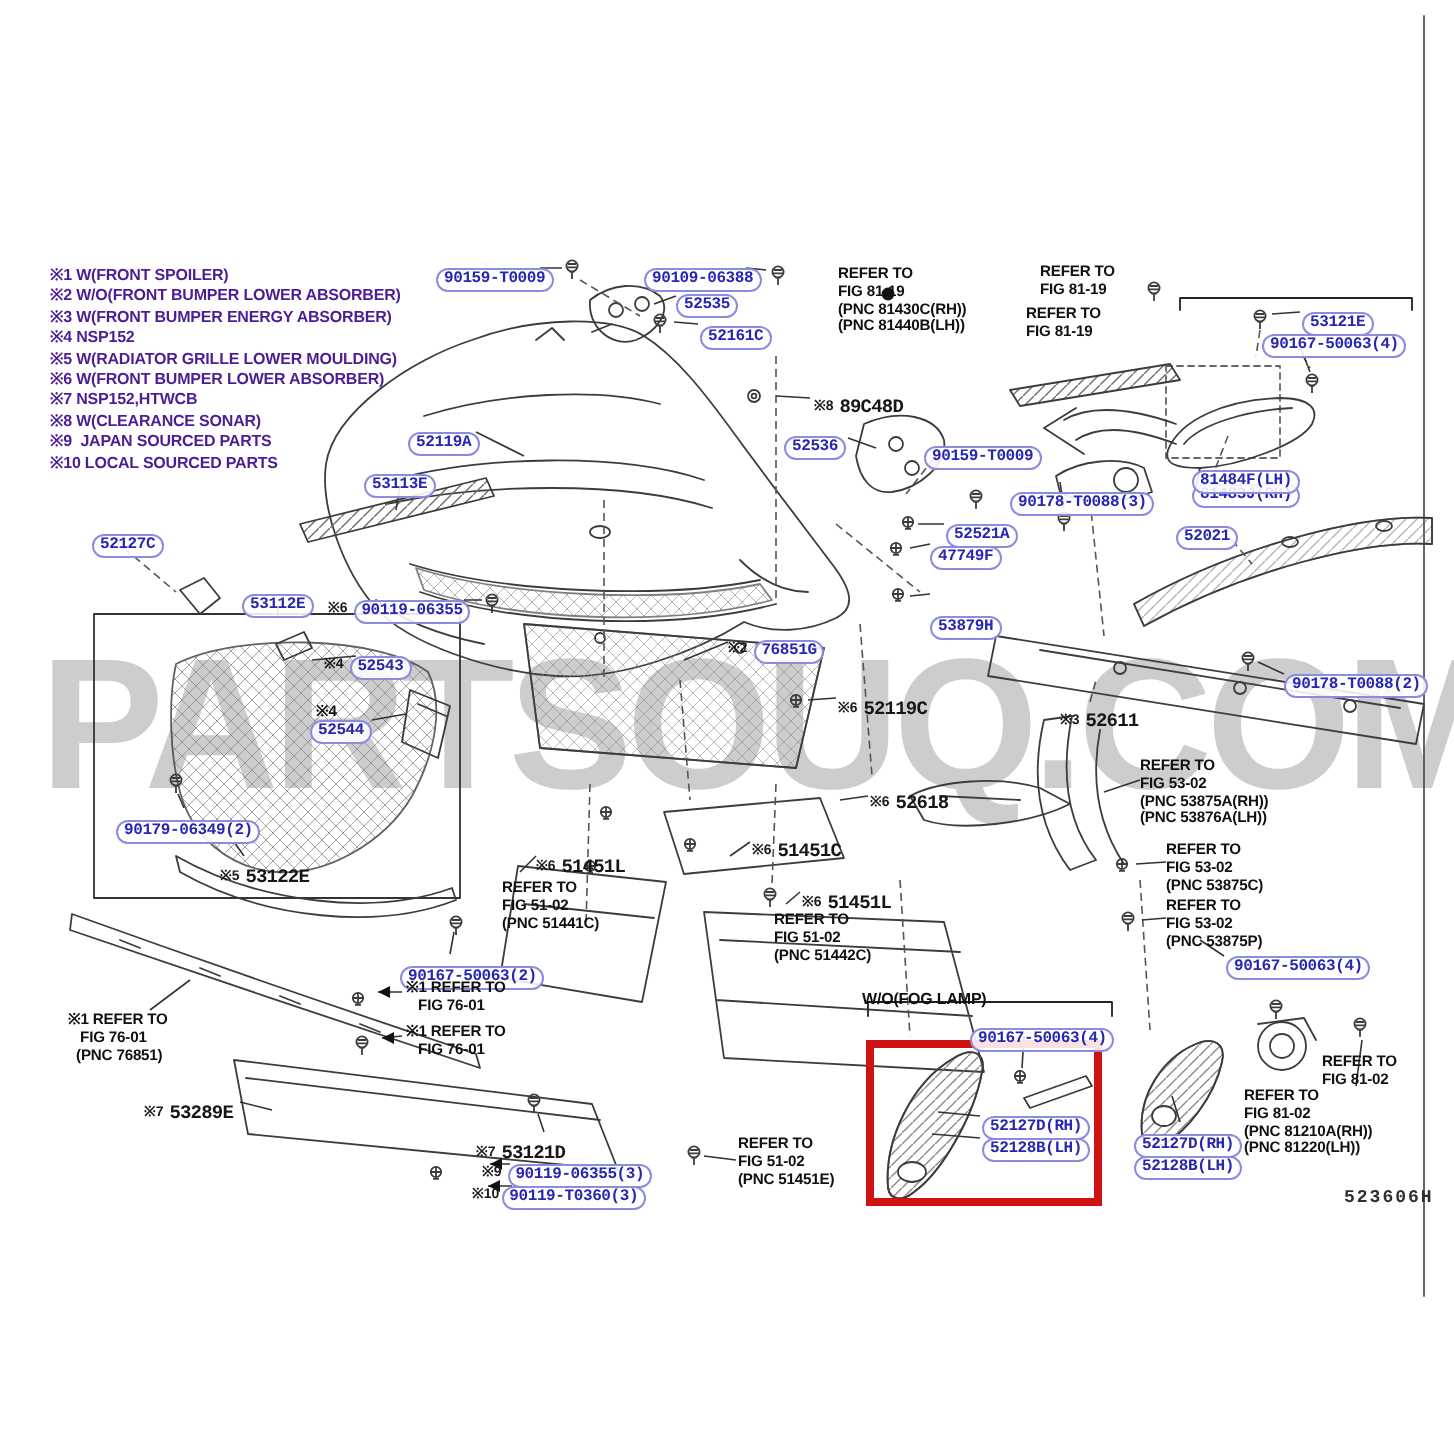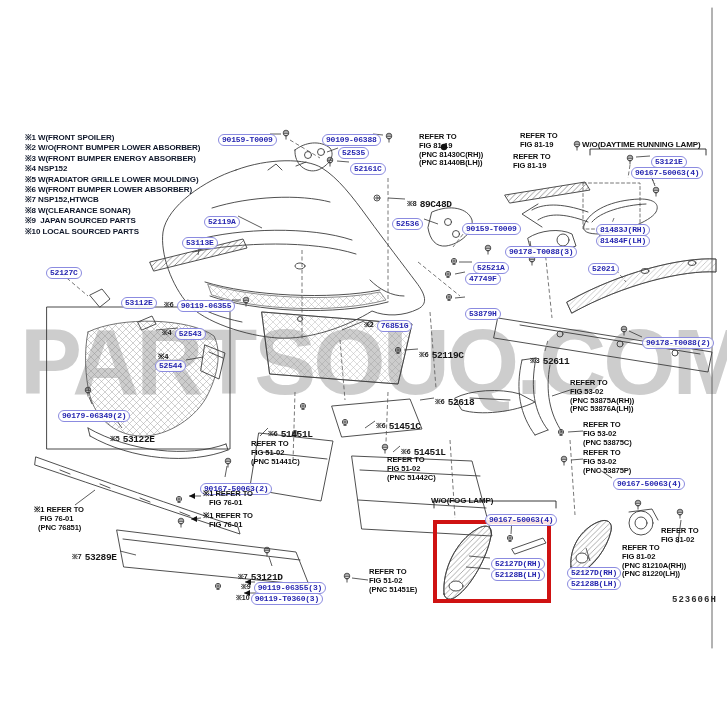--- a/index.html
+++ b/index.html
@@ -15,21 +15,21 @@
   .pill{display:inline-block;border:1.2px solid #8b8be0;border-radius:9px;padding:0 3px;
         color:#2626b0;background:rgba(255,255,255,.88);
         font:bold 8px "Liberation Mono",monospace;line-height:10px;letter-spacing:-.2px;}
   .pfx{font:bold 7px "Liberation Sans",sans-serif;color:#1b1b1b;margin-right:1px;vertical-align:1px;}
   .part .txt{font:bold 9.5px "Liberation Mono",monospace;color:#161616;letter-spacing:-.4px;}
   .note .txt{display:inline-block;font:bold 7.6px "Liberation Sans",sans-serif;
              line-height:8.8px;color:#101010;letter-spacing:-.1px;}
   .group .txt{display:inline-block;font:bold 8px "Liberation Sans",sans-serif;color:#101010;
               letter-spacing:-.1px;}
   .code .txt{font:bold 9px "Liberation Mono",monospace;color:#2e2e2e;letter-spacing:1px;}
-  #legend{position:absolute;left:25px;top:133px;z-index:3;color:#0f172a;}
+  #legend{position:absolute;left:25px;top:133px;z-index:3;color:#4c1d95;}
   .legend-line{font:bold 8px "Liberation Sans",sans-serif;line-height:10.4px;
                white-space:pre;letter-spacing:-.1px;}
 </style>
 </head>
 <body>
 
 <div id="canvas">
 
   <div id="watermark">PARTSOUQ.COM</div>
 
@@ -221,25 +221,24 @@
       <div class="lbl link" style="left: 338px; top: 141px;"><span class="pill">52535</span></div>
       <div class="lbl link" style="left: 350px; top: 157px;"><span class="pill">52161C</span></div>
       <div class="lbl note" style="left: 419px; top: 133px;"><span class="txt">REFER TO
 FIG 81-19
 (PNC 81430C(RH))
 (PNC 81440B(LH))</span></div>
       <div class="lbl note" style="left: 520px; top: 132px;"><span class="txt">REFER TO
 FIG 81-19</span></div>
       <div class="lbl note" style="left: 513px; top: 153px;"><span class="txt">REFER TO
 FIG 81-19</span></div>
-      <div class="lbl group" style="left: 582px; top: 133px;"><span class="txt">W/O(DAYTIME RUNNING LAMP)</span></div>
       <div class="lbl link" style="left: 651px; top: 150px;"><span class="pill">53121E</span></div>
       <div class="lbl link" style="left: 631px; top: 161px;"><span class="pill">90167-50063(4)</span></div>
       <div class="lbl part" style="left: 407px; top: 193px;"><span class="pfx">※8 </span><span class="txt">89C48D</span></div>
-      <div class="lbl link" style="left: 596px; top: 218px;"><span class="pill">81483J(RH)</span></div>
+      <div class="lbl link" style="left: 596px; top: 236px;"><span class="pill">81483J(RH)</span></div>
       <div class="lbl link" style="left: 596px; top: 229px;"><span class="pill">81484F(LH)</span></div>
       <div class="lbl link" style="left: 204px; top: 210px; text-align: right;"><span class="pill">52119A</span></div>
       <div class="lbl link" style="left: 392px; top: 212px;"><span class="pill">52536</span></div>
       <div class="lbl link" style="left: 462px; top: 217px;"><span class="pill">90159-T0009</span></div>
       <div class="lbl link" style="left: 505px; top: 229px; margin-top: 11px;"><span class="pill">90178-T0088(3)</span></div>
       <div class="lbl link" style="left: 182px; top: 231px;"><span class="pill">53113E</span></div>
       <div class="lbl link" style="left: 473px; top: 256px;"><span class="pill">52521A</span></div>
       <div class="lbl link" style="left: 465px; top: 267px;"><span class="pill">47749F</span></div>
       <div class="lbl link" style="left: 588px; top: 257px;"><span class="pill">52021</span></div>
       <div class="lbl link" style="left: 46px; top: 261px;"><span class="pill">52127C</span></div>

